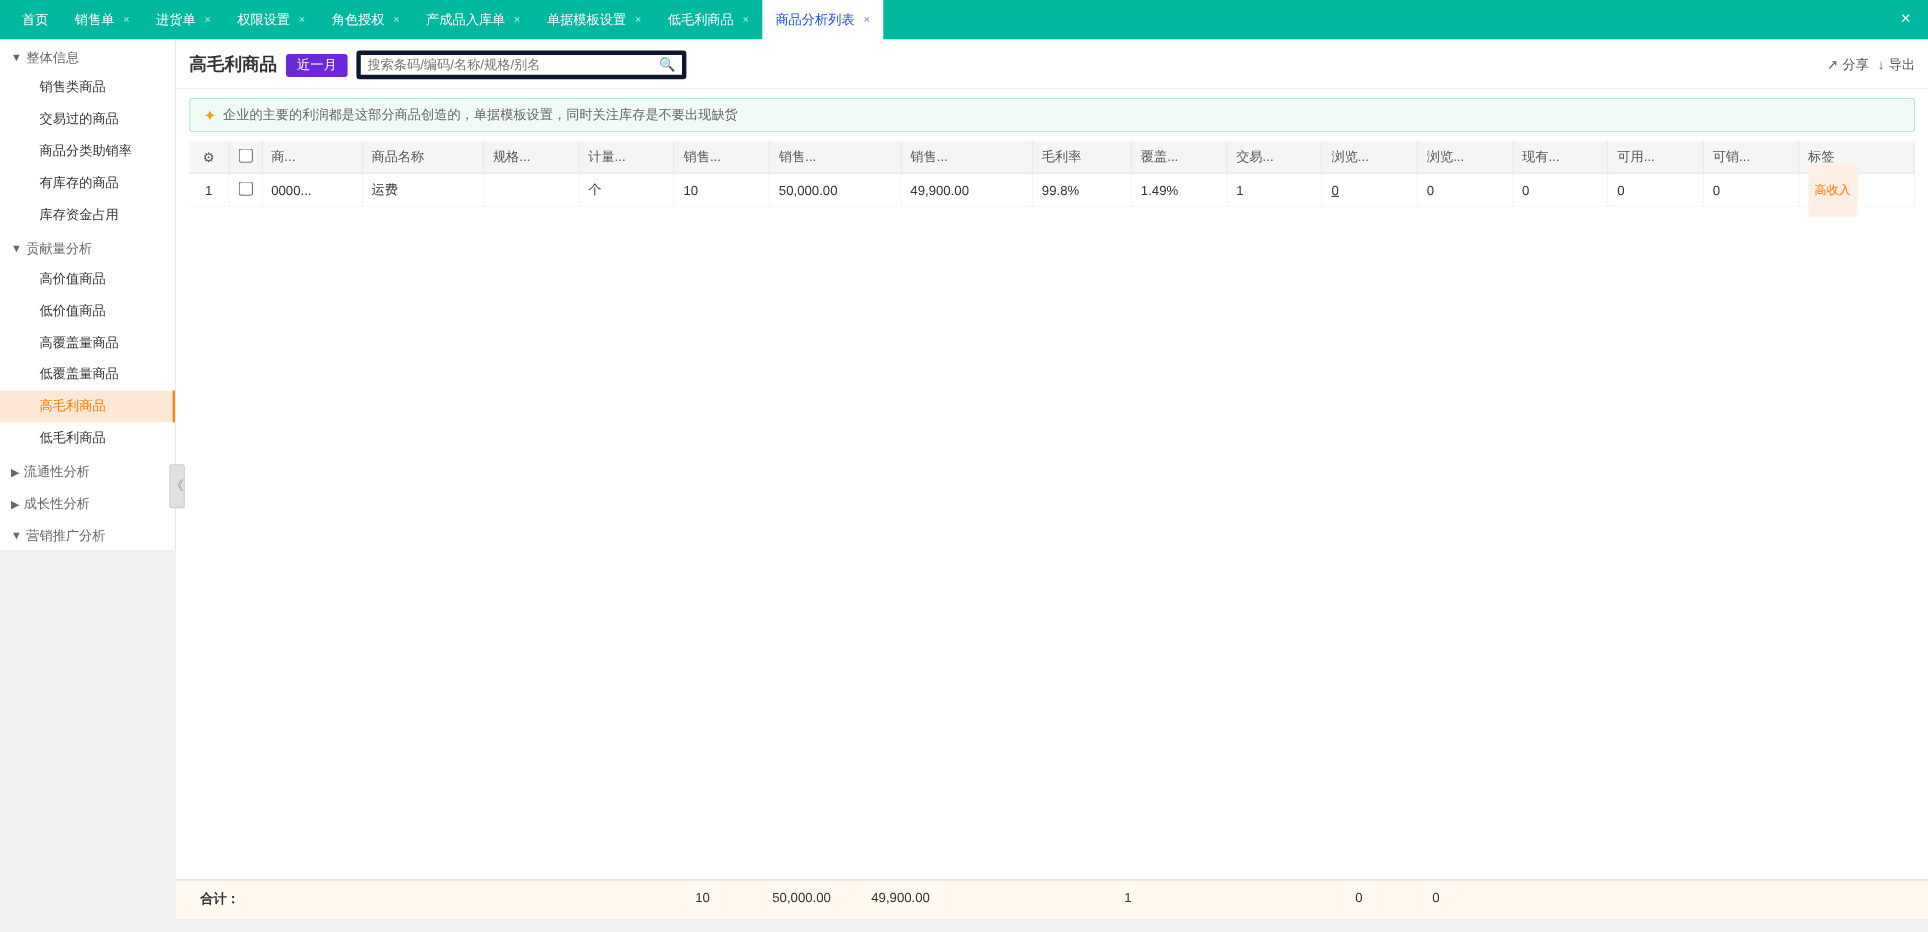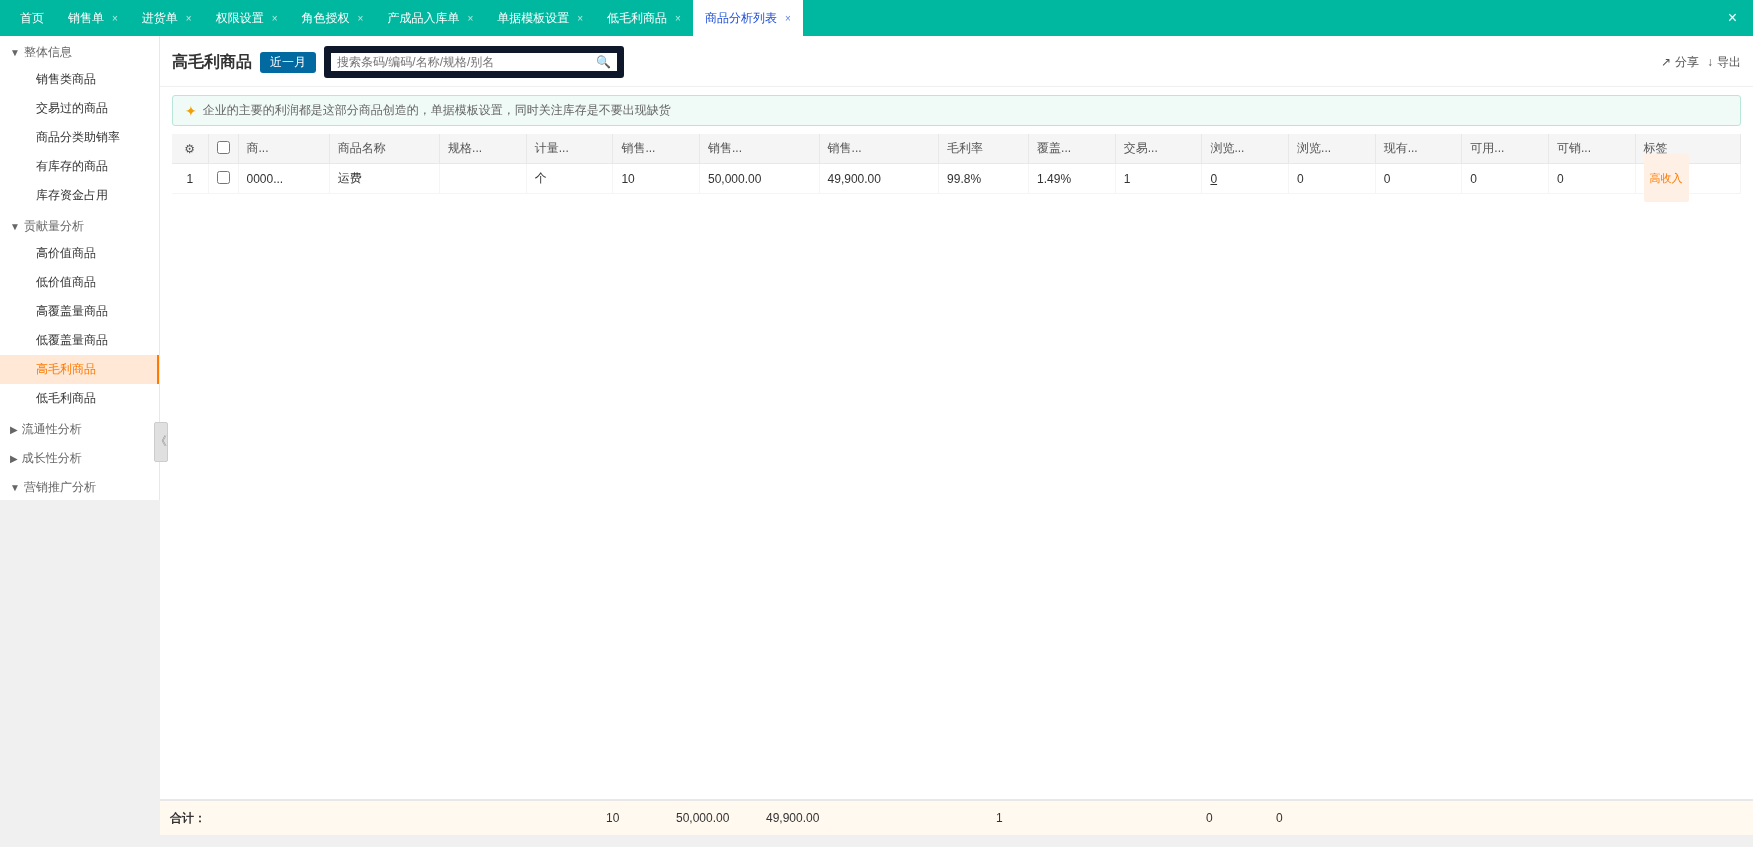--- a/index.html
+++ b/index.html
@@ -99,32 +99,32 @@
       gap: 8px;
       border-bottom: 1px solid #f0f0f0;
       padding-bottom: 8px;
     }
     .page-title-text {
       font-size: 16px;
       font-weight: bold;
       color: #333;
     }
     .period-btn {
-      background: #0369a1;
+      background: #6d28d9;
       color: #fff;
       border: none;
       padding: 2px 10px;
       border-radius: 3px;
       cursor: pointer;
       font-size: 12px;
     }
     .search-input-wrap {
       display: flex;
       align-items: flex-start;
-      border: 7px solid #0f172a;
+      border: 4px solid #0f172a;
       border-radius: 3px;
       padding: 2px 6px;
       gap: 4px;
       flex: 1;
       max-width: 300px;
     }
     .search-input-wrap input {
       border: none;
       outline: none;
       font-size: 12px;
@@ -202,27 +202,27 @@
       padding: 18px 6px;
       border-radius: 2px;
       font-size: 11px;
     }
     .link-underline { text-decoration: underline; cursor: pointer; color: #333; }
 
     
     .footer-total {
       background: #fff9f0;
       border-top: 2px solid #e8e8e8;
-      padding: 8px 10px;
-      display: flex;
-      align-items: center;
+      padding: 8px 22px;
+      display: flex;
+      align-items: flex-start;
       font-size: 12px;
       color: #333;
       min-height: 36px;
-      gap: 2px;
+      gap: 16px;
     }
     .footer-label {
       width: 60px;
       font-weight: bold;
     }
     .footer-values {
       display: flex;
       gap: 0;
       flex: 1;
     }

